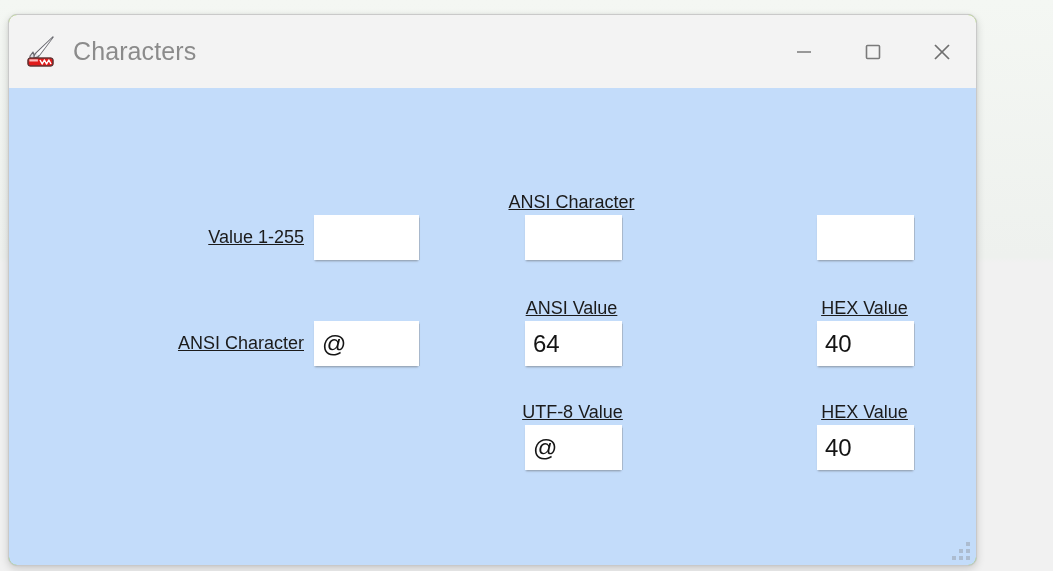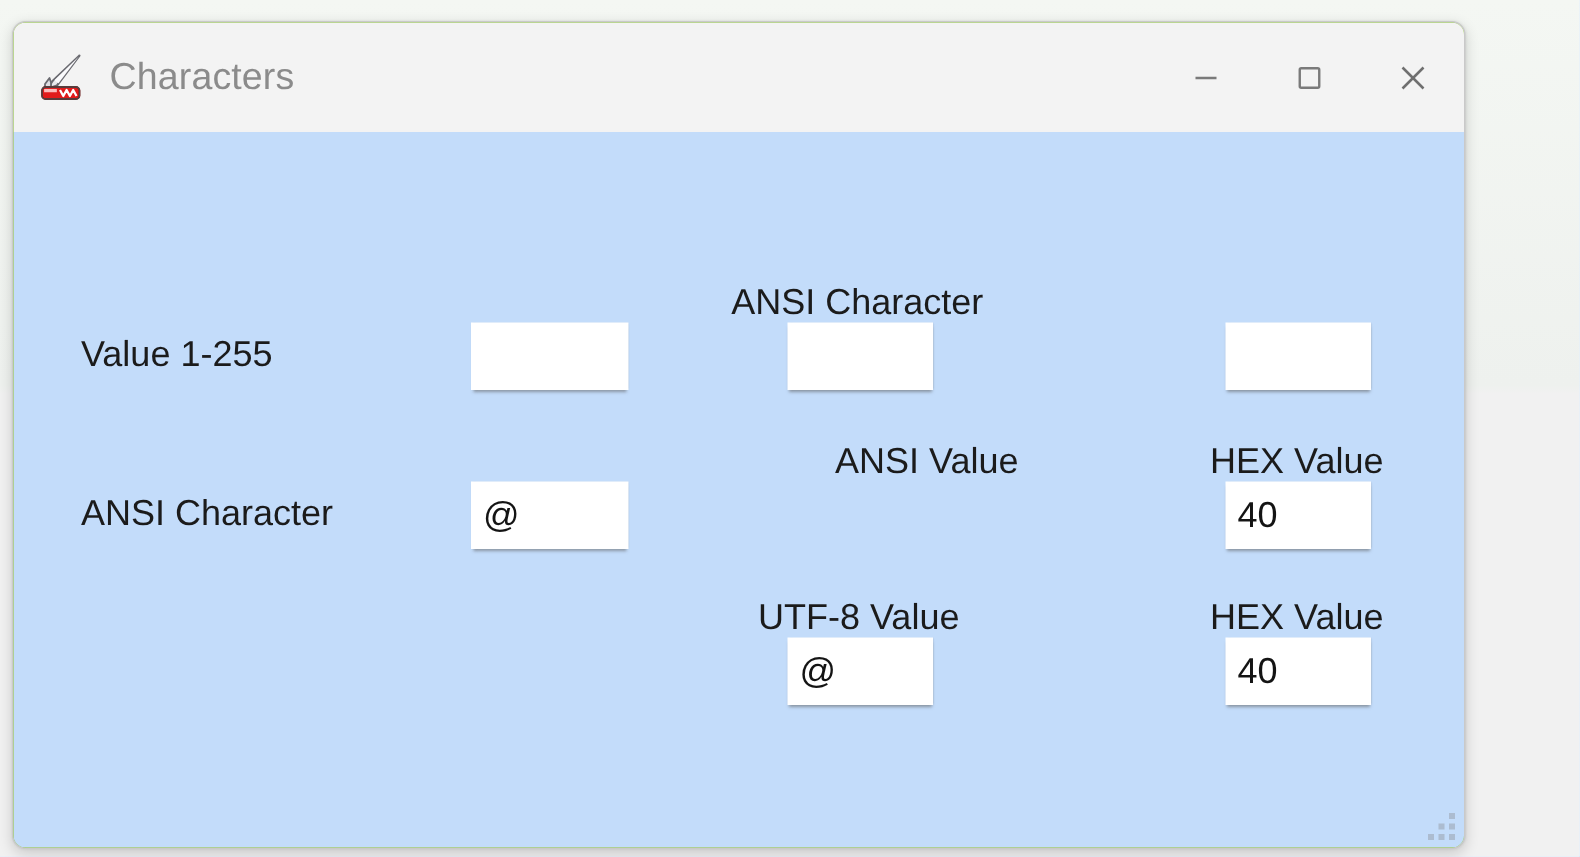--- a/index.html
+++ b/index.html
@@ -76,26 +76,27 @@
     position: absolute;
     left: 0;
     top: 73px;
     right: 0;
     bottom: 0;
     background: #c3dcfa;
   }
 
   .field-label {
     position: absolute;
-    font-size: 24px;
+    font-size: 18px;
     color: #1b1b1b;
     white-space: nowrap;
     line-height: 28px;
-  }
-  .label-right { }
+    text-decoration: underline;
+  }
+  .label-right { text-align: right; }
   .label-center { text-align: center; }
 
   .text-field {
     position: absolute;
     background: #ffffff;
     border: none;
     box-sizing: border-box;
     box-shadow: 0 2px 2px -1px rgba(90,90,90,0.55),
                 1px 0 1px -0.5px rgba(120,120,120,0.30);
     font-family: "Liberation Sans", sans-serif;
@@ -176,21 +177,22 @@
     <div class="text-field" style="left:305px; top:127px; width:105px; height:45px;"></div>
 
     <div class="field-label label-center" style="left:455px; top:100px; width:215px;">ANSI Character</div>
     <div class="text-field" style="left:516px; top:127px; width:97px; height:45px;"></div>
 
     <div class="text-field" style="left:808px; top:127px; width:97px; height:45px;"></div>
 
     <div class="field-label label-right" style="left:45px; top:241px; width:250px;">ANSI Character</div>
     <div class="text-field" style="left:305px; top:233px; width:105px; height:45px;">@</div>
 
-    <div class="field-label label-center" style="left:455px; top:206px; width:215px;text-align:right;">ANSI Value</div>
+    <div class="field-label label-center" style="left:455px; top:206px; width:215px;">ANSI Value</div>
+    <div class="text-field" style="left:516px; top:233px; width:97px; height:45px;">64</div>
 
     <div class="field-label label-center" style="left:748px; top:206px; width:215px;">HEX Value</div>
     <div class="text-field" style="left:808px; top:233px; width:97px; height:45px;">40</div>
 
     <div class="field-label label-center" style="left:456px; top:310px; width:215px;">UTF-8 Value</div>
     <div class="text-field" style="left:516px; top:337px; width:97px; height:45px;">@</div>
 
     <div class="field-label label-center" style="left:748px; top:310px; width:215px;">HEX Value</div>
     <div class="text-field" style="left:808px; top:337px; width:97px; height:45px;">40</div>
 

